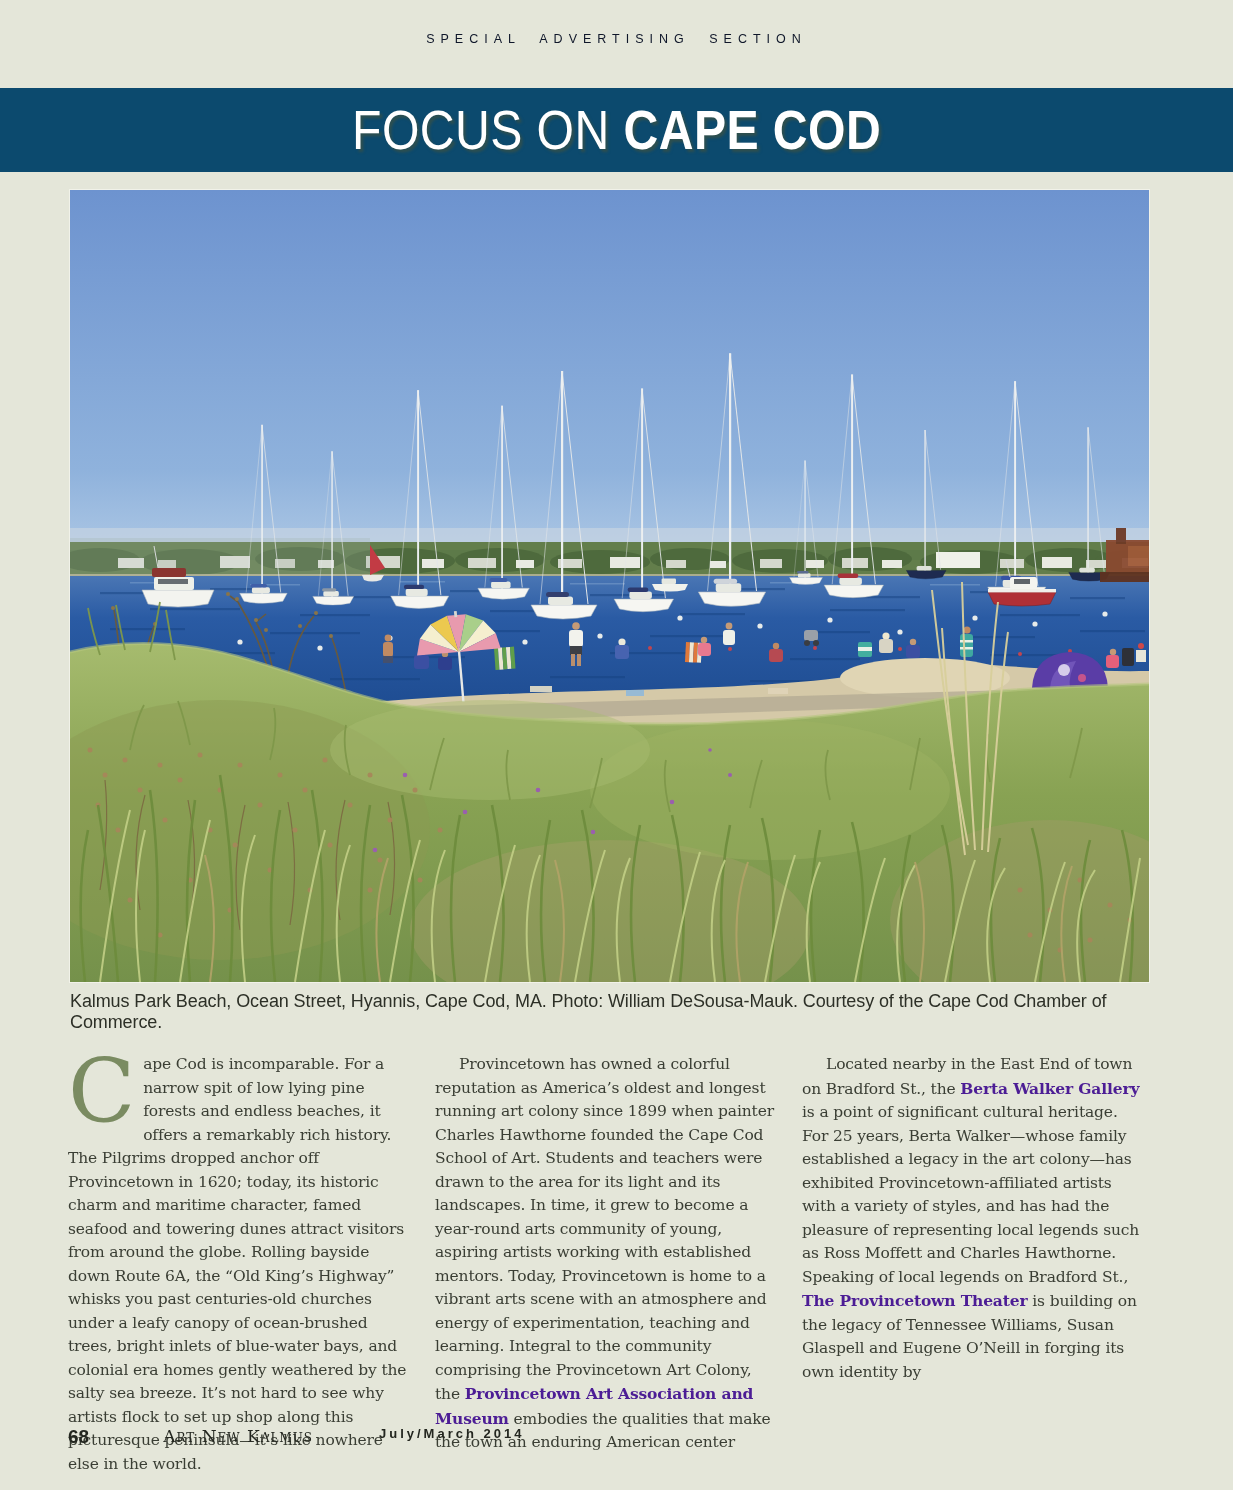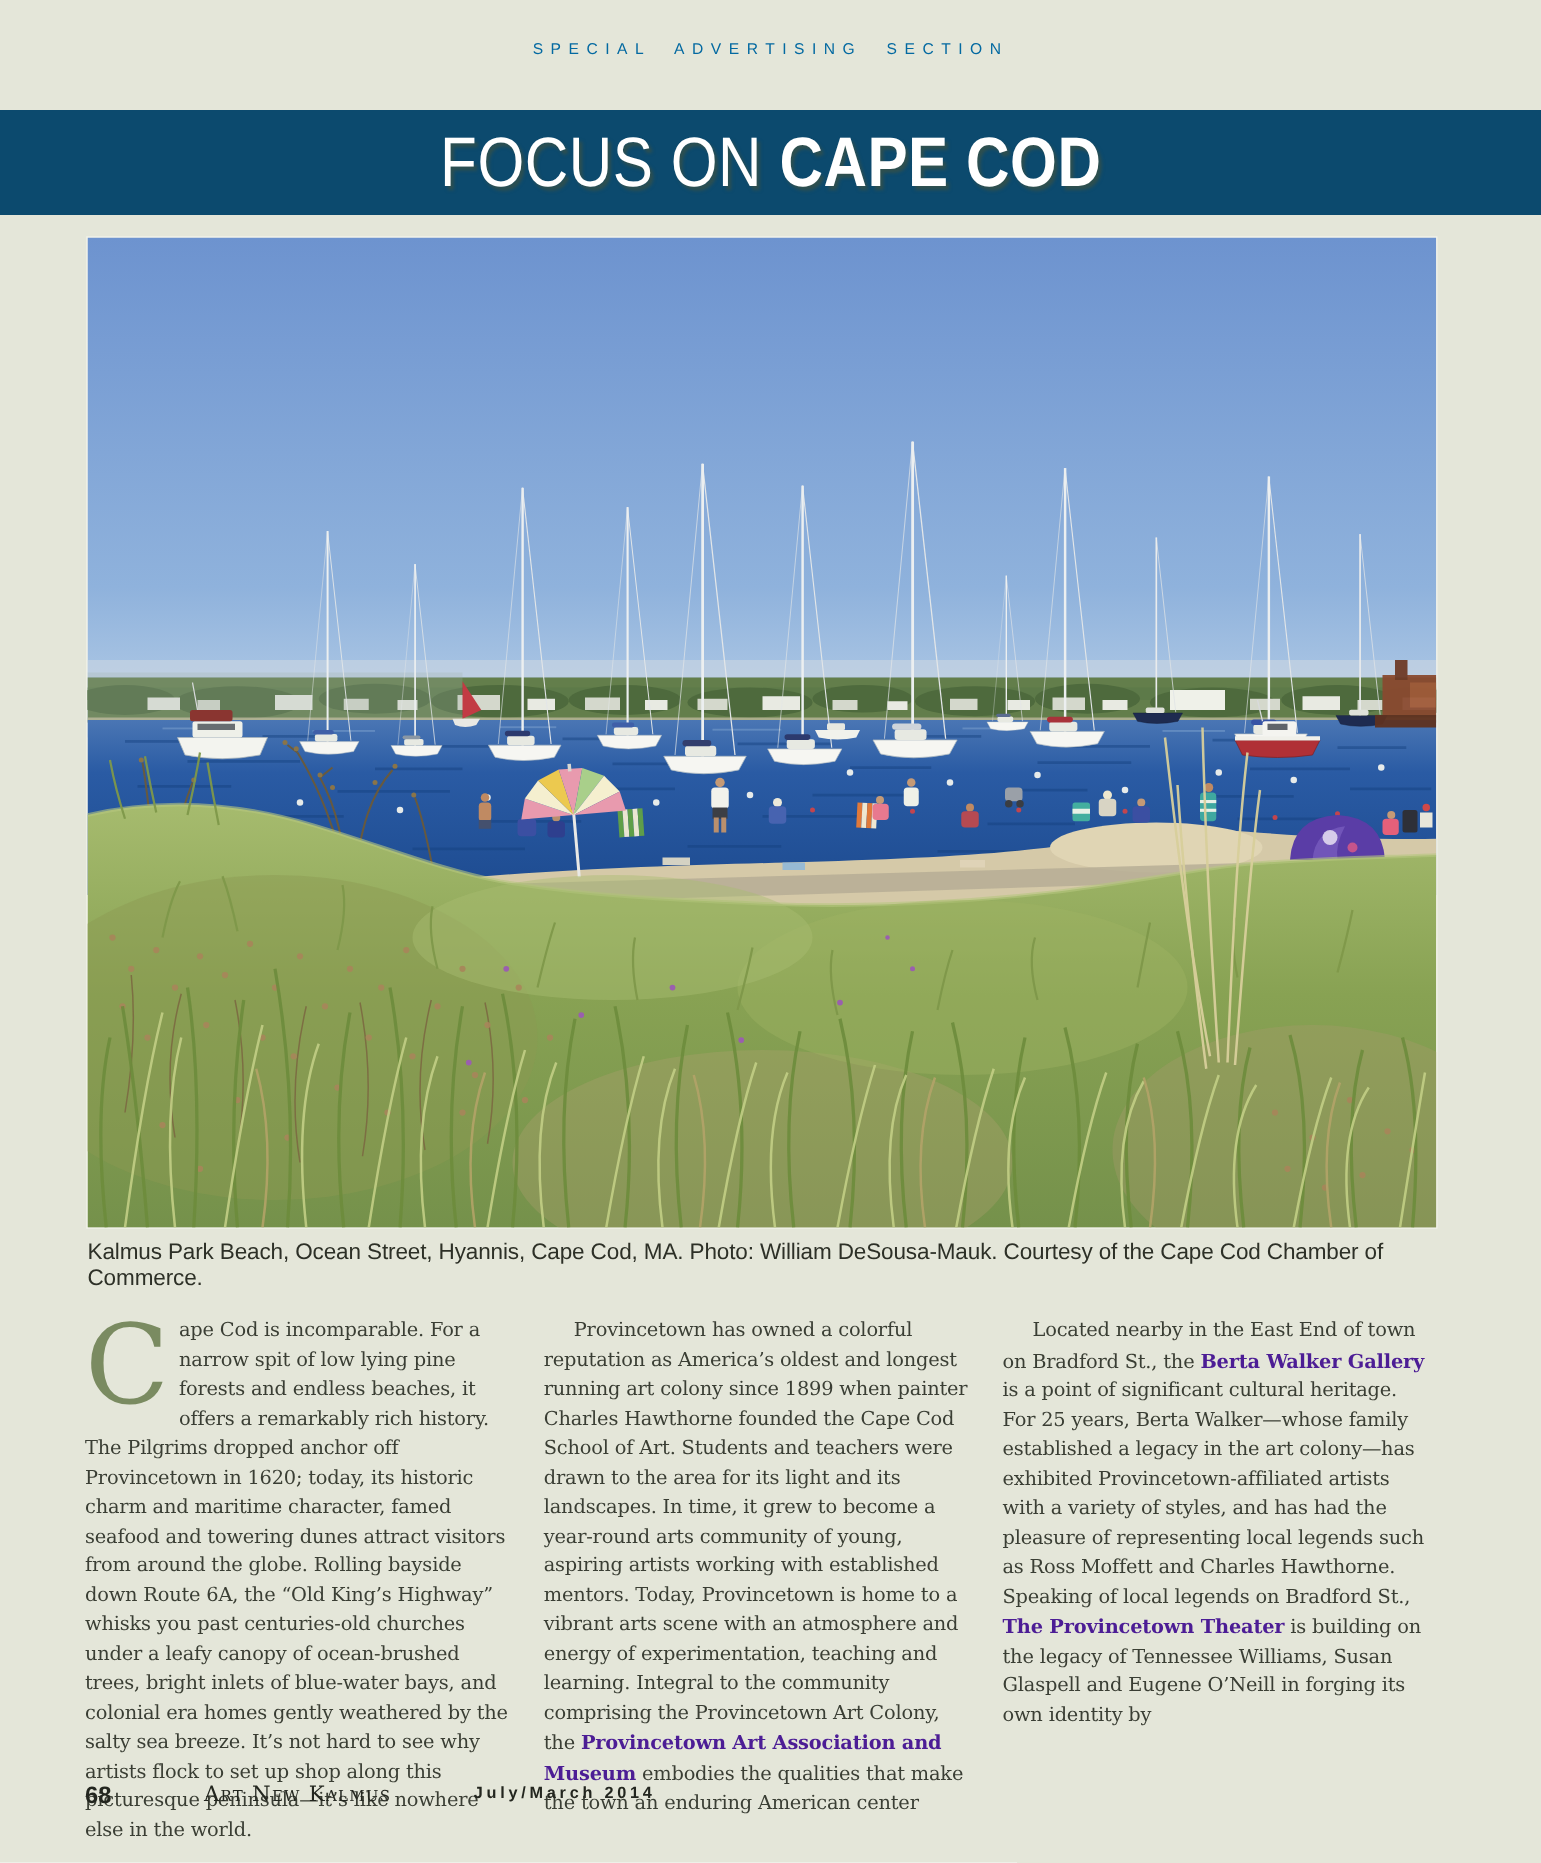--- a/index.html
+++ b/index.html
@@ -8,21 +8,21 @@
     width:1233px;height:1490px;
     background:#e4e6d9;
     overflow:hidden;
     font-family:"Liberation Sans",sans-serif;
   }
   
   .kicker{
     position:absolute;top:32px;left:0;width:100%;
     text-align:center;
     font-size:12.5px;letter-spacing:6px;word-spacing:10px;
-    color:#0369a1;font-weight:400;
+    color:#0f172a;font-weight:400;
   }
   
   .banner{
     position:absolute;top:88px;left:0;width:100%;height:84px;
     background:#0c4a6e;
     text-align:center;
   }
   .banner-title{
     display:inline-block;
     transform:scaleX(.86);transform-origin:center;

